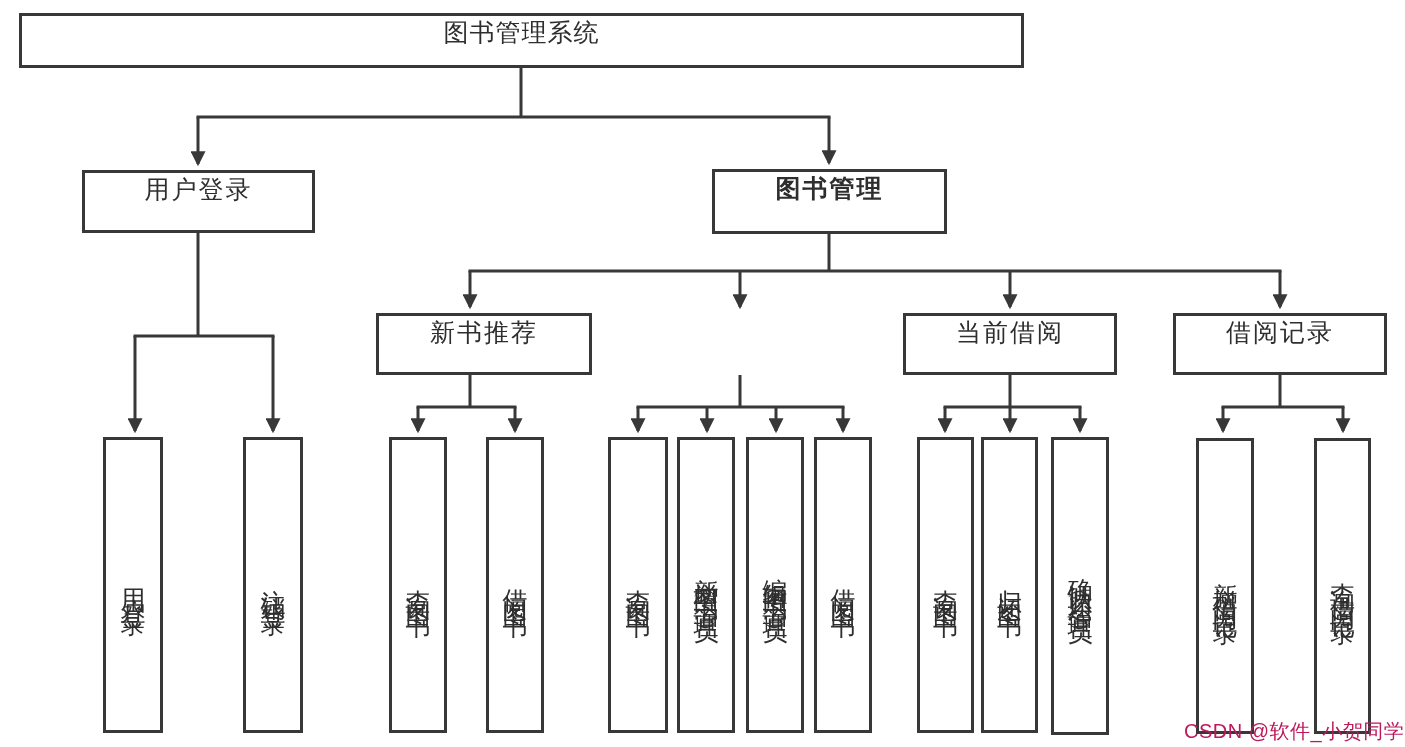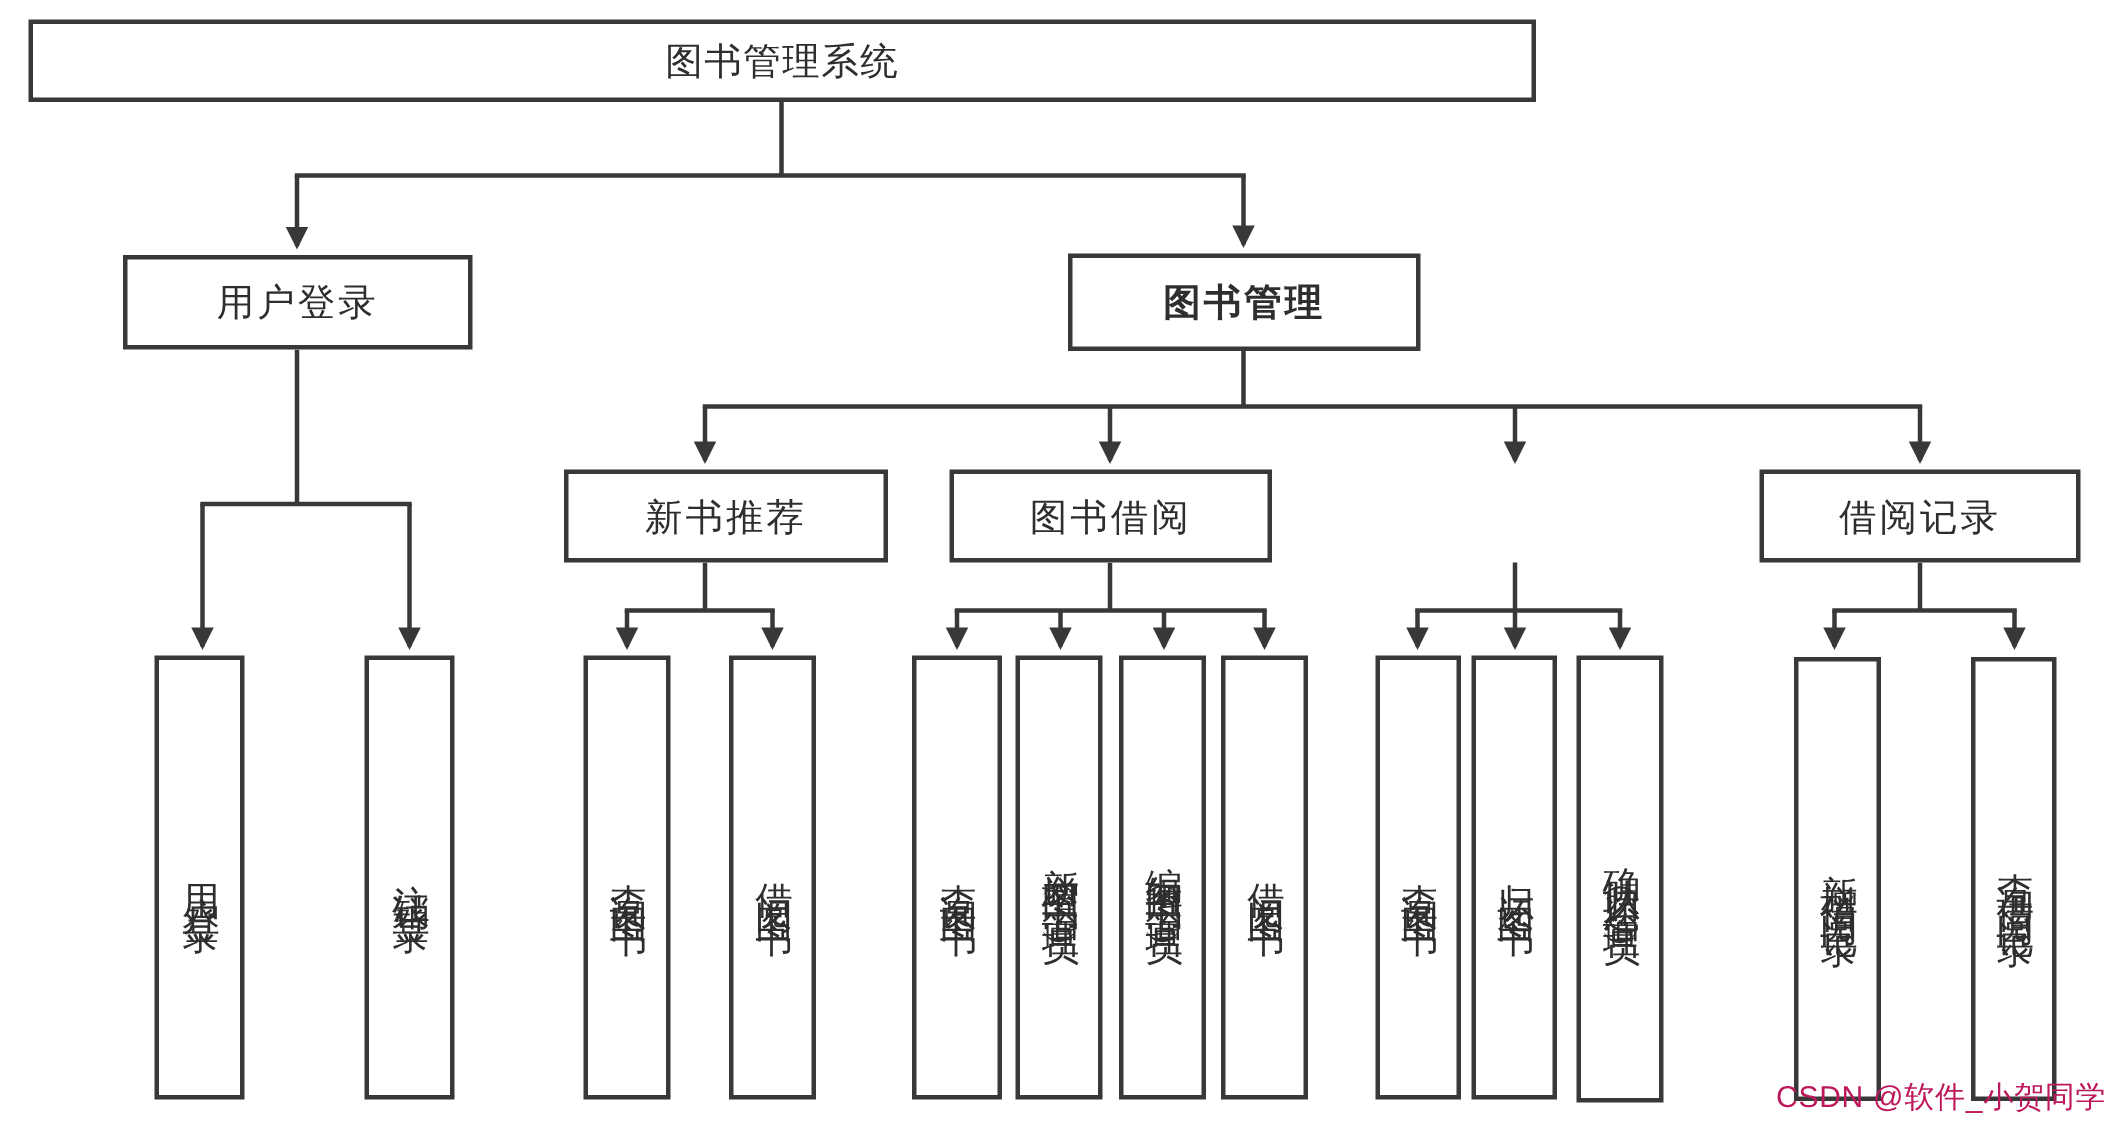--- a/index.html
+++ b/index.html
@@ -15,21 +15,20 @@
     position: absolute;
     left: 0; top: 0;
     width: 1405px; height: 747px;
   }
   .node {
     position: absolute;
     box-sizing: border-box;
     border: 3px solid #383838;
     background: #ffffff;
     display: flex;
-    align-items: center;
     justify-content: center;
     color: #2e2e2e;
     font-size: 25px;
     letter-spacing: 2px;
     text-align: center;
     white-space: nowrap;
   }
   .node.root { letter-spacing: 1px; }
   .vnode {
     position: absolute;
@@ -126,22 +125,22 @@
   <div class="node" style="left:82px; top:170px; width:233px; height:63px;">
     <span>用户登录</span>
   </div>
   <div class="node" style="left:712px; top:169px; width:235px; height:65px;font-weight:bold;">
     <span>图书管理</span>
   </div>
 
   <div class="node" style="left:376px; top:313px; width:216px; height:62px;">
     <span>新书推荐</span>
   </div>
-  <div class="node" style="left:633px; top:313px; width:215px; height:62px;">
-    <span>图书借阅</span>
+  <div class="node" style="left:903px; top:313px; width:214px; height:62px;">
+    <span>当前借阅</span>
   </div>
   <div class="node" style="left:1173px; top:313px; width:214px; height:62px;">
     <span>借阅记录</span>
   </div>
 
   <div class="vnode" style="left:103px; top:437px; width:60px; height:296px;">
     <span>用户登录</span>
   </div>
   <div class="vnode" style="left:243px; top:437px; width:60px; height:296px;">
     <span>注销登录</span>

